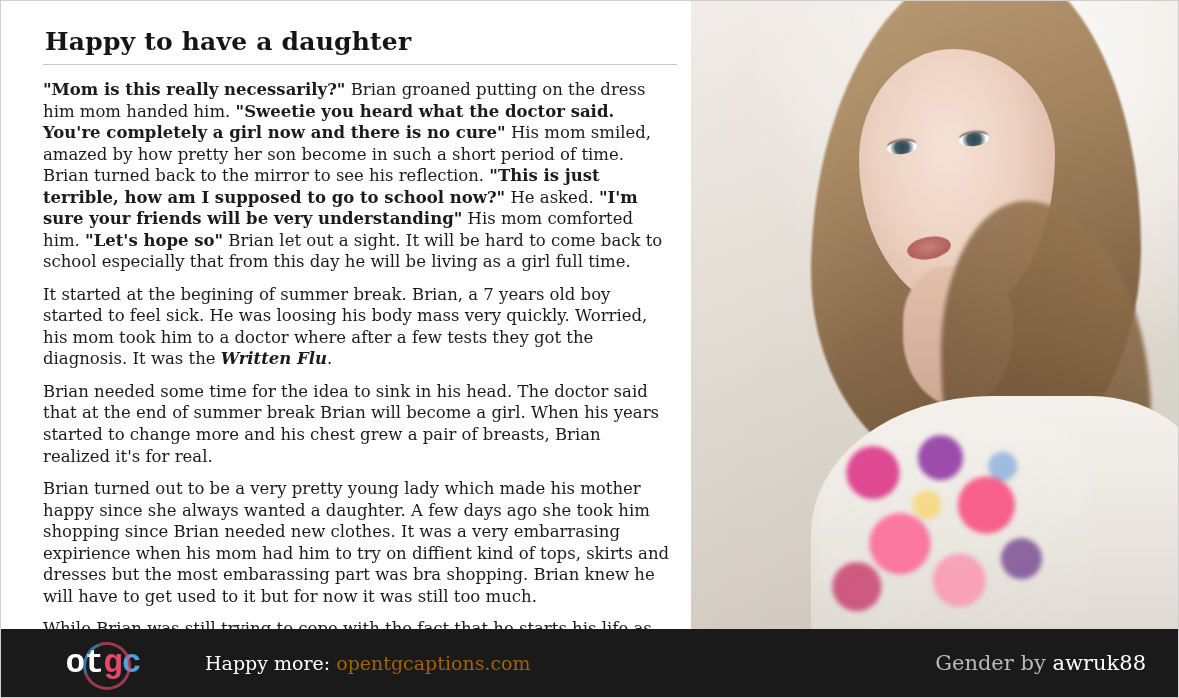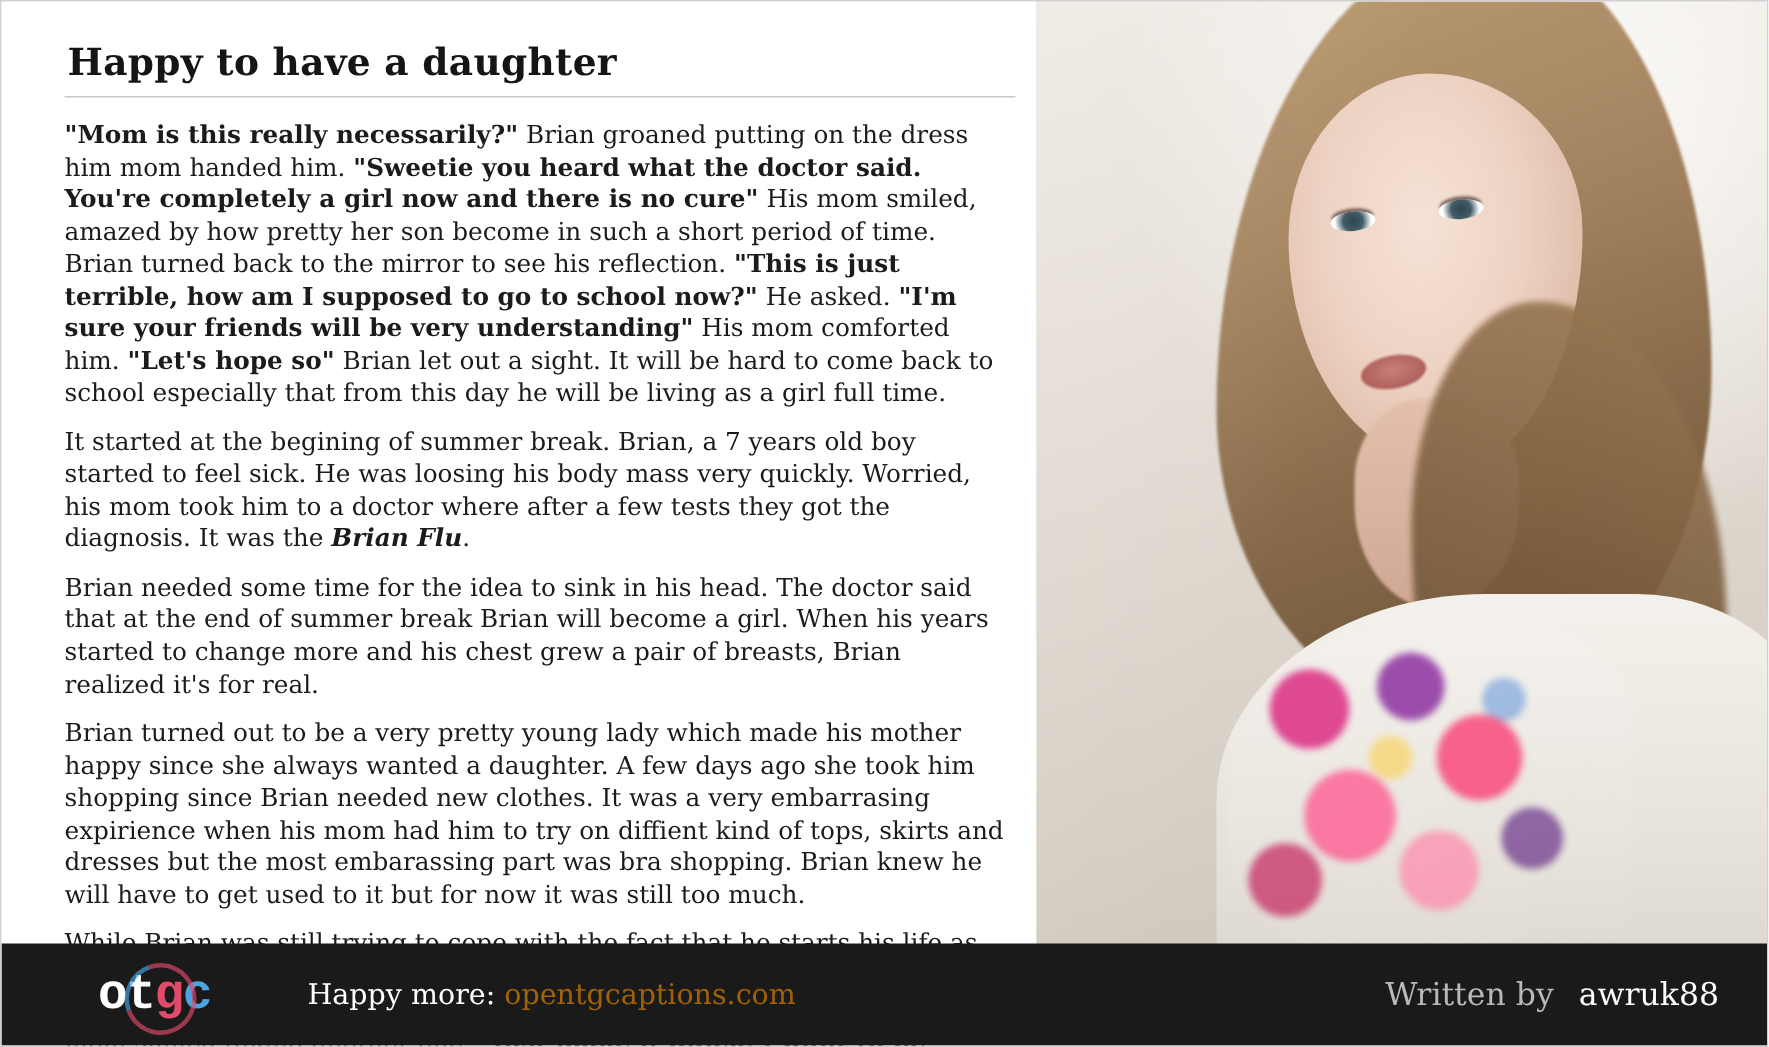--- a/index.html
+++ b/index.html
@@ -235,40 +235,39 @@
   }
   .written {
     margin-left: auto;
     margin-right: 34px;
     font-family: "DejaVu Serif", serif;
     font-size: 21px;
     color: #b9b9b9;
   }
   .written .author {
     color: #ffffff;
-    margin-left: 10px;
   }
 </style>
 </head>
 <body>
 
 <div class="page">
 
   <div class="content">
 
     <div class="text-col">
       <div class="title">Happy to have a daughter</div>
       <div class="title-rule"></div>
 
       <p class="para">
         <span class="b">"Mom is this really necessarily?"</span><span> Brian groaned putting on the dress him mom handed him. </span><span class="b">"Sweetie you heard what the doctor said. You're completely a girl now and there is no cure"</span><span> His mom smiled, amazed by how pretty her son become in such a short period of time. Brian turned back to the mirror to see his reflection. </span><span class="b">"This is just terrible, how am I supposed to go to school now?"</span><span> He asked. </span><span class="b">"I'm sure your friends will be very understanding"</span><span> His mom comforted him. </span><span class="b">"Let's hope so"</span><span> Brian let out a sight. It will be hard to come back to school especially that from this day he will be living as a girl full time.</span>
       </p>
 
       <p class="para">
-        <span>It started at the begining of summer break. Brian, a 7 years old boy started to feel sick. He was loosing his body mass very quickly. Worried, his mom took him to a doctor where after a few tests they got the diagnosis. It was the </span><span class="i">Brian Flu</span><span>.</span>
+        <span>It started at the begining of summer break. Brian, a 7 years old boy started to feel sick. He was loosing his body mass very quickly. Worried, his mom took him to a doctor where after a few tests they got the diagnosis. It was the </span><span class="i">Written Flu</span><span>.</span>
       </p>
 
       <p class="para">
         <span>Brian needed some time for the idea to sink in his head. The doctor said that at the end of summer break Brian will become a girl. When his years started to change more and his chest grew a pair of breasts, Brian realized it's for real.</span>
       </p>
 
       <p class="para">
         <span>Brian turned out to be a very pretty young lady which made his mother happy since she always wanted a daughter. A few days ago she took him shopping since Brian needed new clothes. It was a very embarrasing expirience when his mom had him to try on diffient kind of tops, skirts and dresses but the most embarassing part was bra shopping. Brian knew he will have to get used to it but for now it was still too much.</span>
       </p>
 
@@ -299,18 +298,18 @@
       </span>
       <span class="logo-swirl"></span>
     </div>
 
     <div class="find-more">
       <span>Happy more:</span>
       <span class="link">opentgcaptions.com</span>
     </div>
 
     <div class="written">
-      <span>Written by</span>
+      <span>Gender by</span>
       <span class="author">awruk88</span>
     </div>
   </div>
 
 </div>
 
 </body></html>

